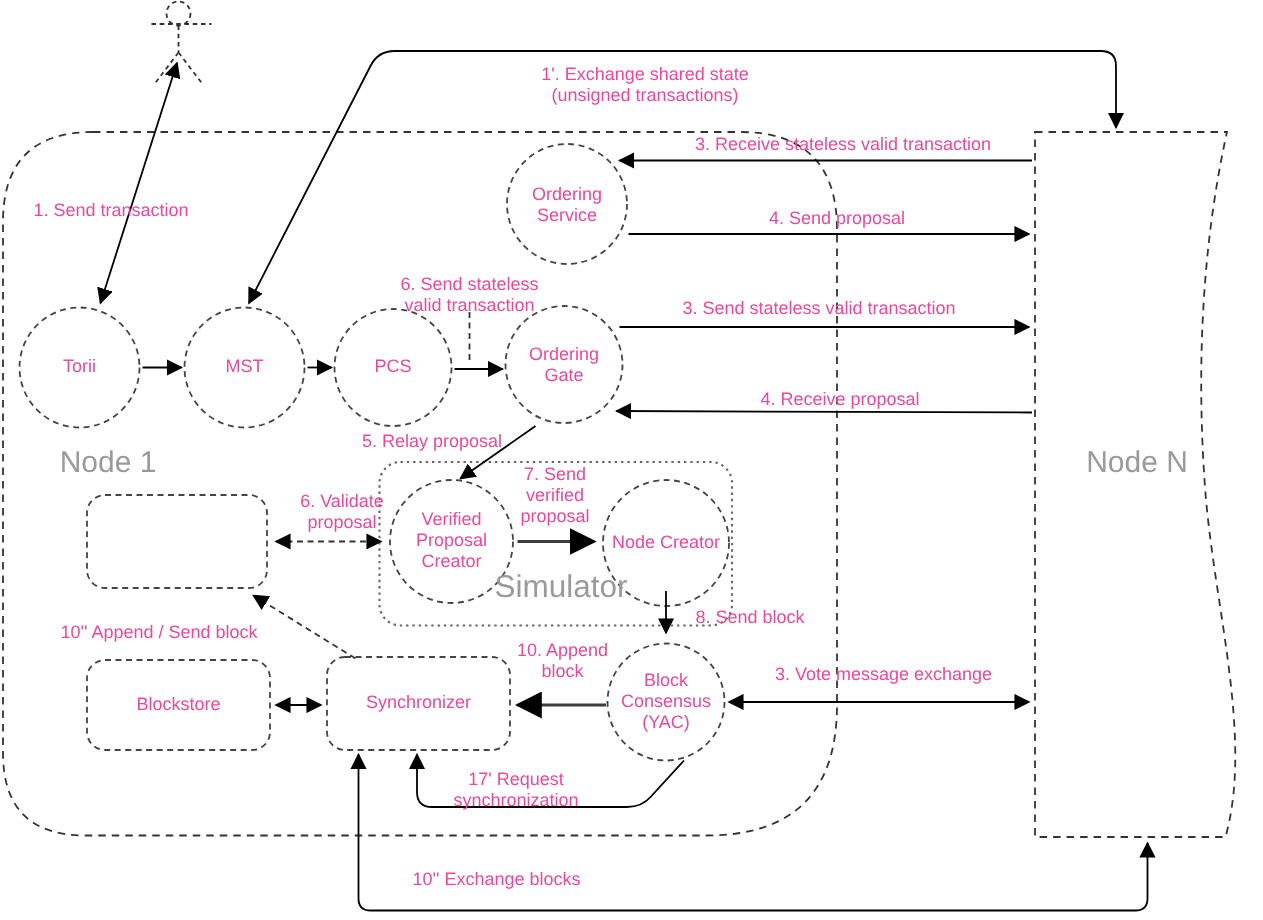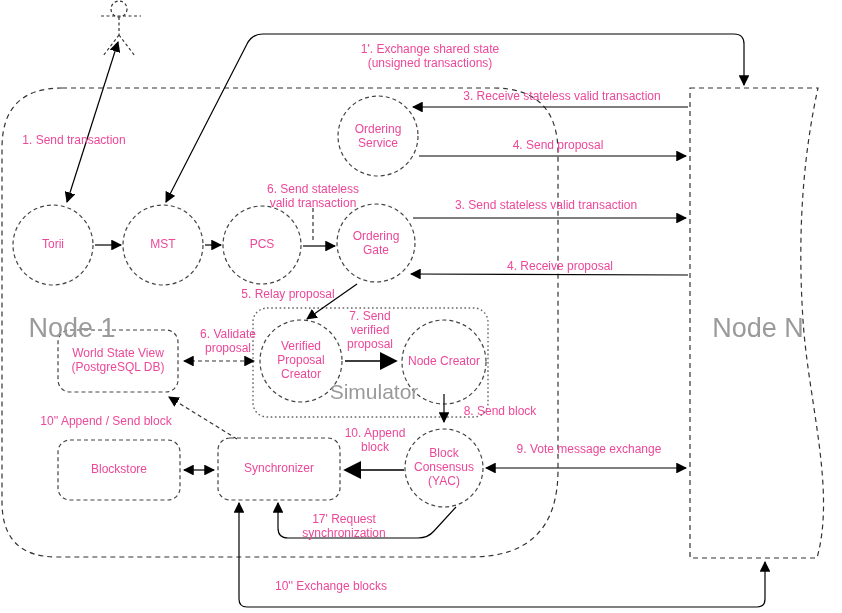--- a/index.html
+++ b/index.html
@@ -1,21 +1,21 @@
 <!DOCTYPE html>
 <html><head>
 <meta charset="utf-8">
 <style>
   html,body{margin:0;padding:0;background:#fff;}
   .stage{position:relative;width:842px;height:613px;background:#ffffff;overflow:hidden;
          font-family:"Liberation Sans",sans-serif;}
   .stage svg{position:absolute;left:0;top:0;}
   .lbl{position:absolute;transform:translate(-50%,-50%);white-space:pre-line;text-align:center;
        font:12px/1.15 "Liberation Sans",sans-serif;color:#ec4899;pointer-events:none;}
-  .muted{color:#9a9a9a;font-size:27px;white-space:nowrap;margin-top:20px;}
+  .muted{color:#9a9a9a;font-size:20px;white-space:nowrap;}
   .sim{color:#9a9a9a;font-size:21px;white-space:nowrap;}
 </style>
 </head>
 <body>
 
 <div class="stage">
 
   <svg width="842" height="613" viewBox="0 0 842 613">
     <defs>
       <marker id="ah" viewBox="0 0 10 10" refX="9" refY="5" markerWidth="9" markerHeight="9" orient="auto-start-reverse">
@@ -93,42 +93,40 @@
 Gate</div>
   <div class="lbl" style="left:378px;top:137px">Ordering
 Service</div>
   <div class="lbl" style="left:301px;top:361px">Verified
 Proposal
 Creator</div>
   <div class="lbl" style="left:444px;top:362px">Node Creator</div>
   <div class="lbl" style="left:444px;top:468px">Block
 Consensus
 (YAC)</div>
-  <div class="lbl" style="left:118px;top:361px">World State View
-(PostgreSQL DB)</div>
   <div class="lbl" style="left:119px;top:470px">Blockstore</div>
   <div class="lbl" style="left:279px;top:469px">Synchronizer</div>
 
   <div class="lbl" style="left:74px;top:141px">1. Send transaction</div>
   <div class="lbl" style="left:430px;top:57px">1'. Exchange shared state
 (unsigned transactions)</div>
   <div class="lbl" style="left:313px;top:197px">6. Send stateless
 valid transaction</div>
   <div class="lbl" style="left:562px;top:97px">3. Receive stateless valid transaction</div>
   <div class="lbl" style="left:558px;top:146px">4. Send proposal</div>
   <div class="lbl" style="left:546px;top:206px">3. Send stateless valid transaction</div>
   <div class="lbl" style="left:560px;top:267px">4. Receive proposal</div>
   <div class="lbl" style="left:288px;top:295px">5. Relay proposal</div>
   <div class="lbl" style="left:228px;top:342px">6. Validate
 proposal</div>
   <div class="lbl" style="left:370px;top:331px">7. Send
 verified
 proposal</div>
   <div class="lbl" style="left:500px;top:412px">8. Send block</div>
-  <div class="lbl" style="left:589px;top:450px">9. Vote message exchange</div>
+  <div class="lbl" style="left:589px;top:450px">3. Vote message exchange</div>
   <div class="lbl" style="left:375px;top:441px">10. Append
 block</div>
   <div class="lbl" style="left:344px;top:527px">17' Request
 synchronization</div>
   <div class="lbl" style="left:106px;top:422px">10'' Append / Send block</div>
   <div class="lbl" style="left:331px;top:587px">10'' Exchange blocks</div>
 
 </div>
 
 </body></html>

